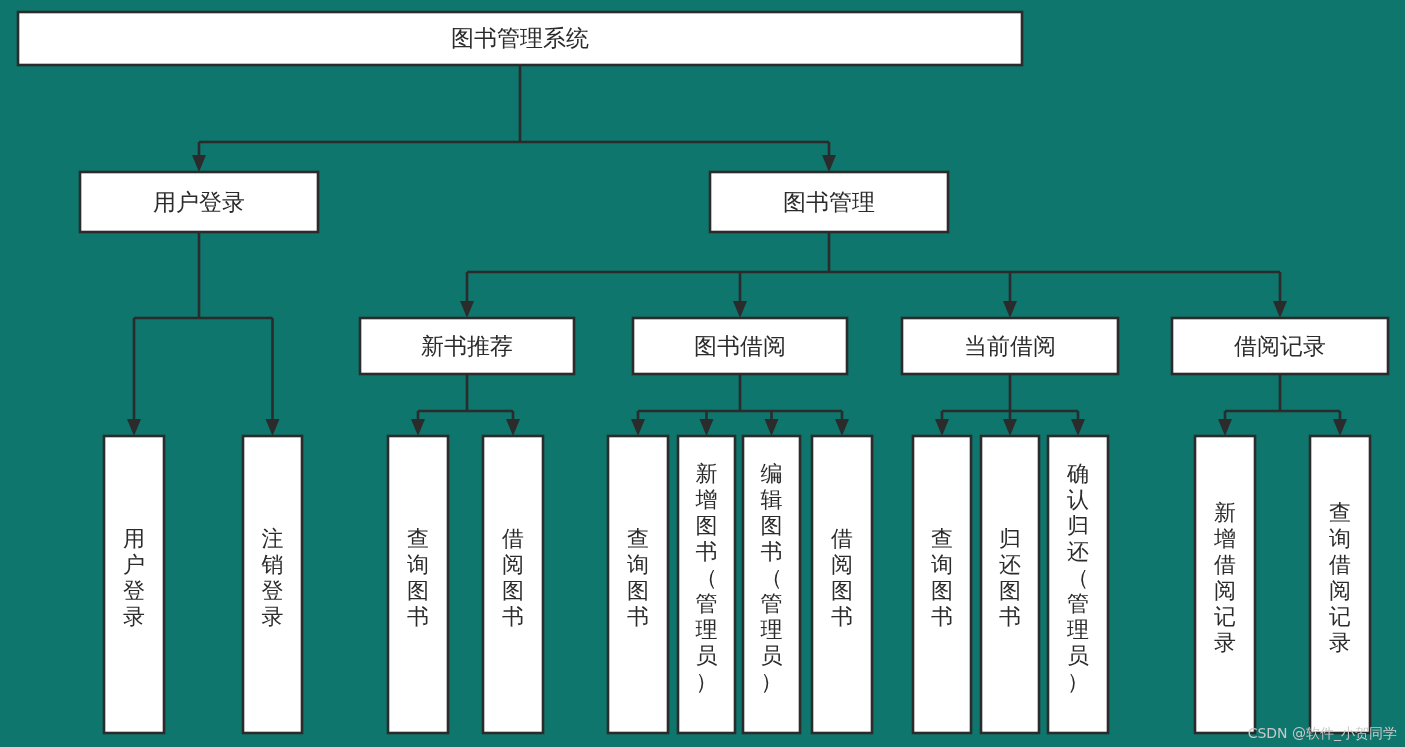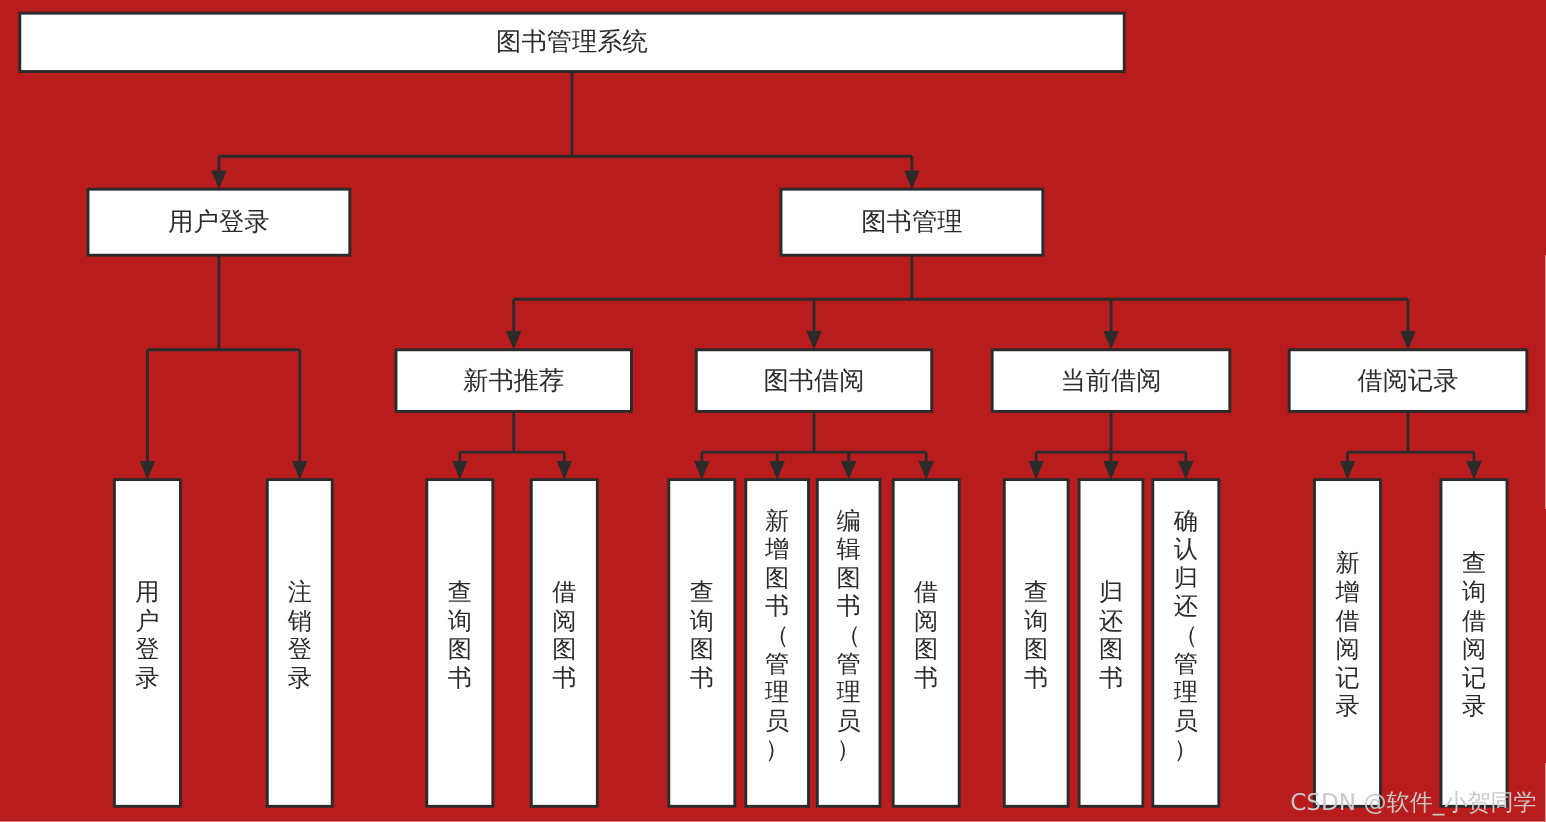--- a/index.html
+++ b/index.html
@@ -8,21 +8,21 @@
     padding: 0;
     background: #ffffff;
   }
   body {
     font-family: "DejaVu Sans", "Liberation Sans", sans-serif;
   }
   #diagram-root {
     position: relative;
     width: 1405px;
     height: 747px;
-    background: #b91c1c;
+    background: #0f766e;
     overflow: hidden;
   }
   #diagram-svg {
     position: absolute;
     left: 0;
     top: 0;
     width: 1405px;
     height: 747px;
   }
   .node-box {
@@ -51,21 +51,21 @@
   }
   .arrow-head {
     fill: #2b2b2b;
     stroke: none;
   }
   .watermark {
     position: absolute;
     right: 8px;
     bottom: 4px;
     color: #c9c9c9;
-    font-size: 21px;
+    font-size: 14px;
     font-family: "DejaVu Sans", "Liberation Sans", sans-serif;
     white-space: nowrap;
     pointer-events: none;
   }
 </style>
 </head>
 <body>
 
 <div id="diagram-root">
   <svg id="diagram-svg" viewBox="0 0 1405 747">

